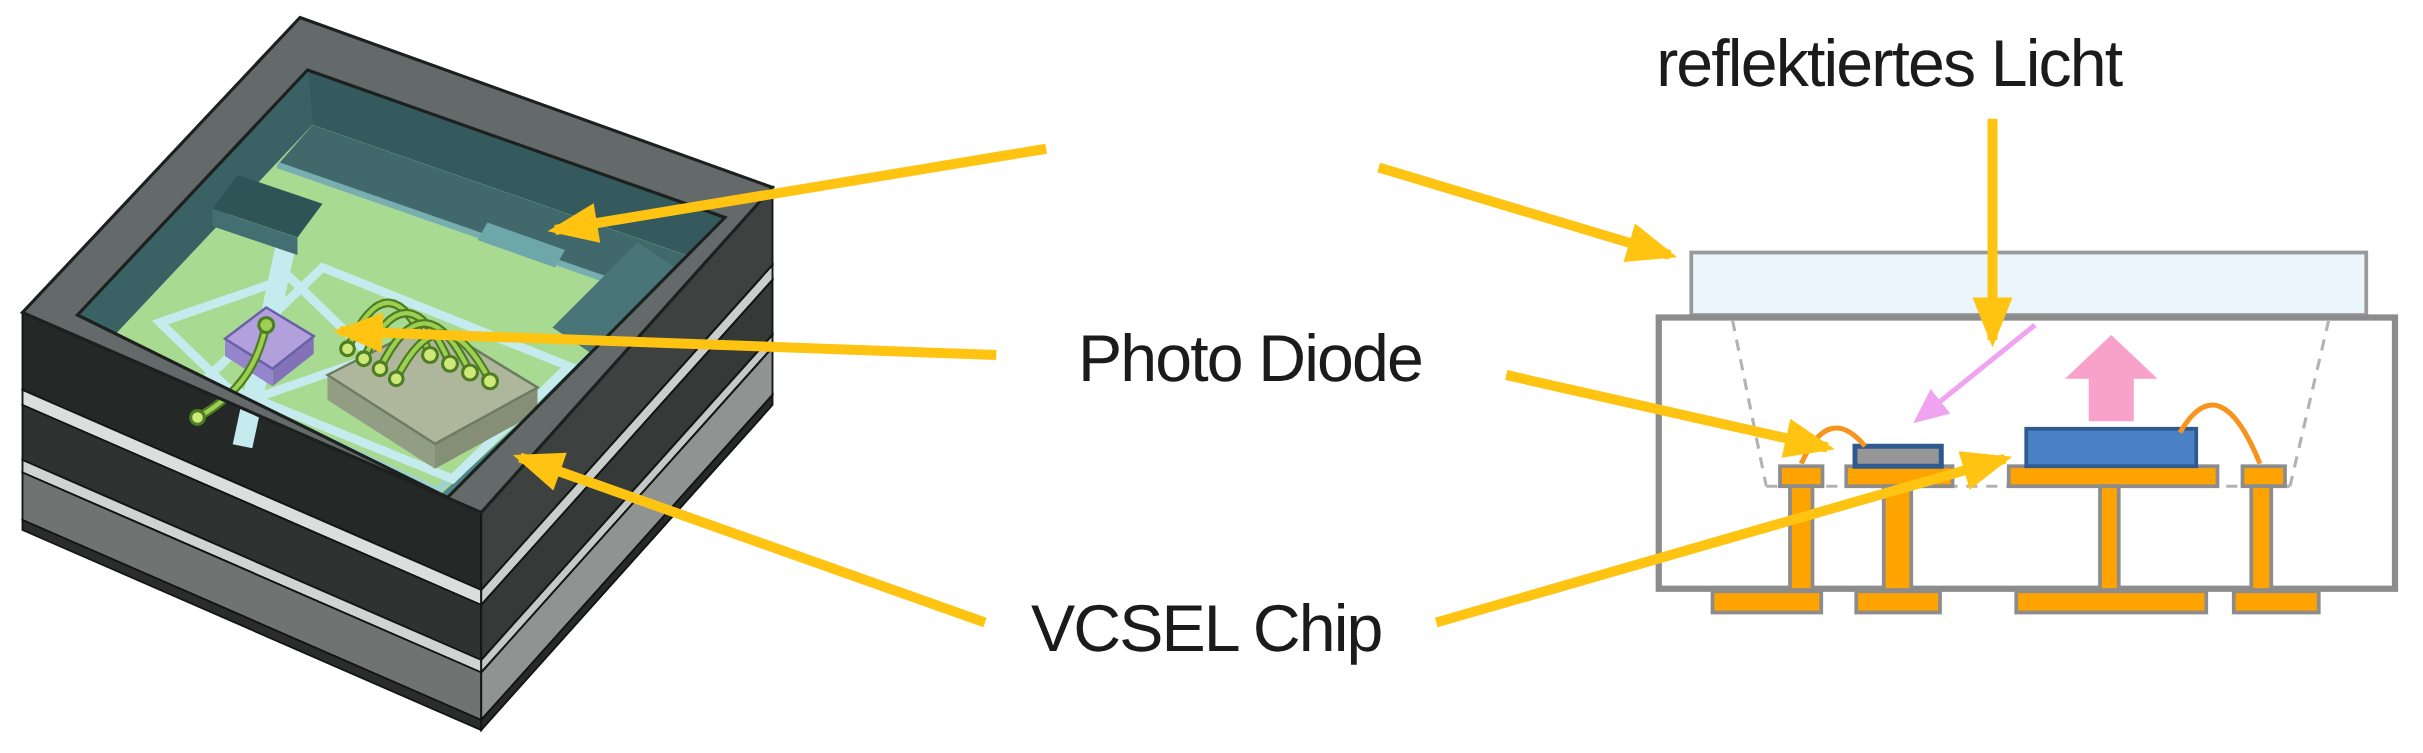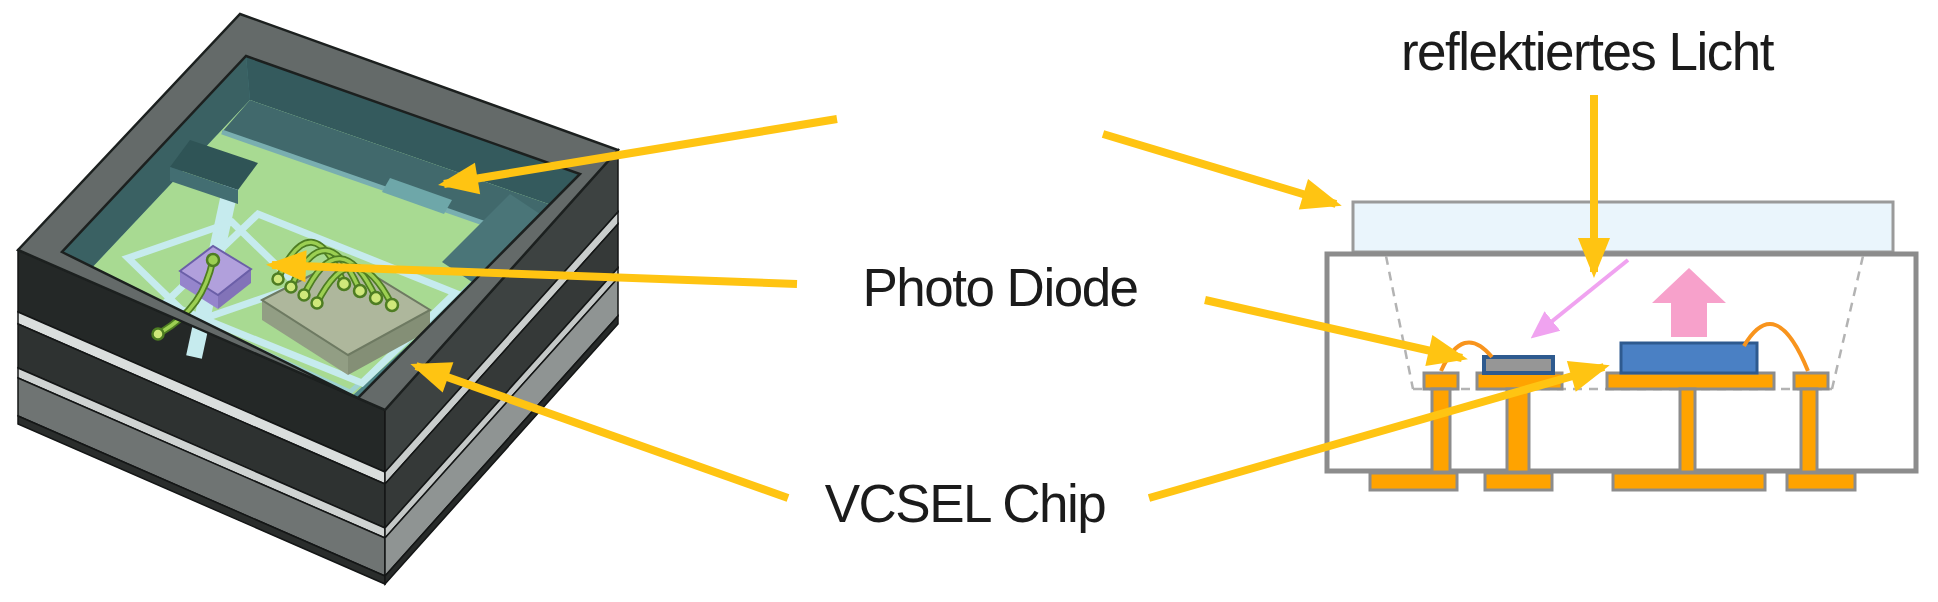--- a/index.html
+++ b/index.html
@@ -132,15 +132,15 @@
     <line x1="797" y1="284" x2="272" y2="265" marker-end="url(#mYellow)"></line>
     <line x1="1205" y1="300" x2="1462" y2="358" marker-end="url(#mYellow)"></line>
     <line x1="788" y1="498" x2="416" y2="366" marker-end="url(#mYellow)"></line>
     <line x1="1149" y1="498" x2="1604" y2="367" marker-end="url(#mYellow)"></line>
     <line x1="1594" y1="95" x2="1594" y2="272" marker-end="url(#mYellow)"></line>
   </g>
 </svg>
 
 <div class="label" style="left:965px;top:476px;">VCSEL Chip</div>
 <div class="label" style="left:1000px;top:260px;">Photo Diode</div>
-<div class="label" style="left:1587px;top:24px;">reflektiertes Licht</div>
+<div class="label" style="left:1511px;top:24px;">reflektiertes Licht</div>
 
 </div>
 
 </body></html>

